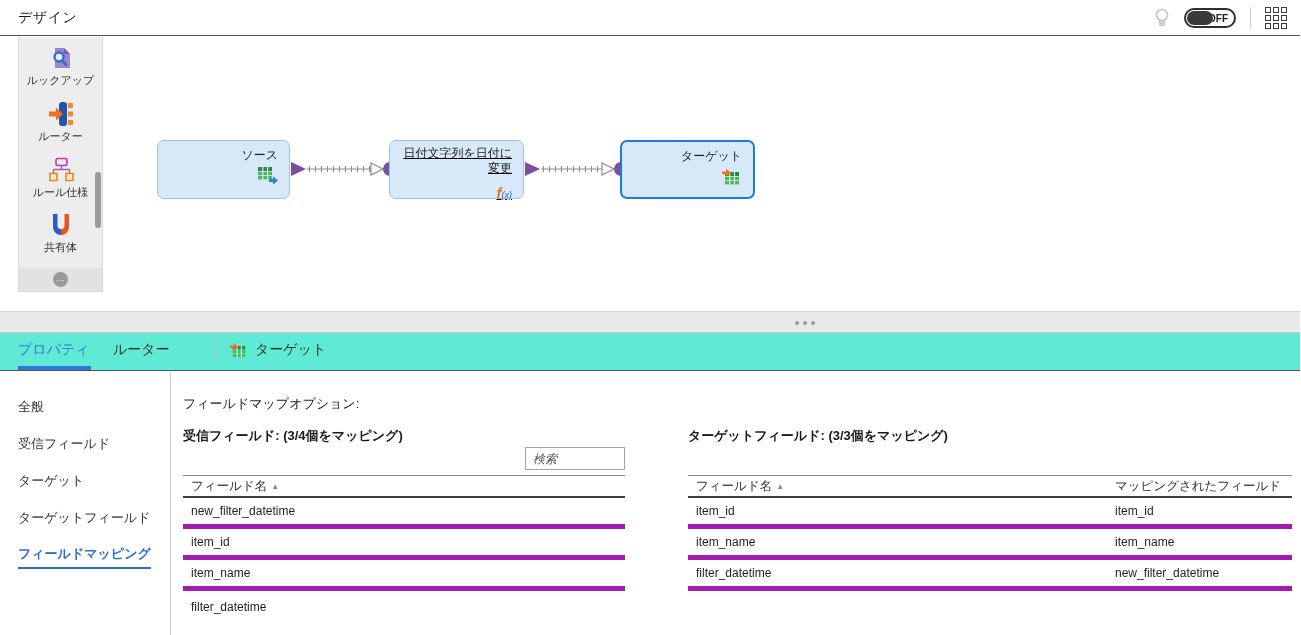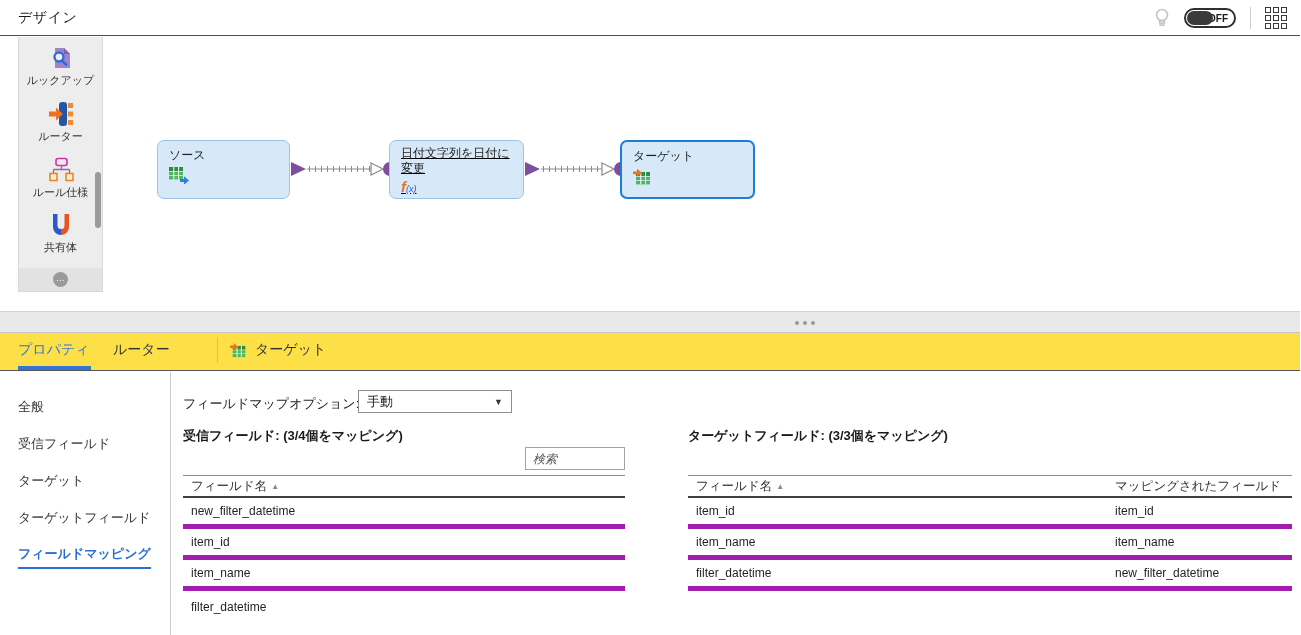--- a/index.html
+++ b/index.html
@@ -23,34 +23,34 @@
   
   .canvas { left:0; top:37px; width:1301px; height:274px; background:#fff; }
 
   .palette { left:18px; top:0px; width:85px; height:255px; background:#ededed; border:1px solid #d9d9d9; border-top:none; display:flex; flex-direction:column; align-items:center; padding-top:8px; }
   .pal-item { display:flex; flex-direction:column; align-items:center; margin-bottom:13px; cursor:pointer; width:74px; }
   .pal-label { font-size:11px; color:#333; text-align:center; line-height:1.25; margin-top:3px; }
   .pal-footer { position:absolute; left:0; bottom:0; width:100%; height:23px; background:#e2e2e2; display:flex; align-items:center; justify-content:center; }
   .more-btn { width:15px; height:15px; border-radius:50%; background:#9a9a9a; color:#fff; font-size:9px; line-height:13px; text-align:center; letter-spacing:.5px; cursor:pointer; }
   .pal-scrollbar { position:absolute; right:1px; top:135px; width:6px; height:56px; background:#9b9b9b; border-radius:3px; }
 
-  .node { position:absolute; background:#d7e8f8; border:1px solid #9cc2e6; border-radius:7px; padding:7px 11px; cursor:pointer; }
+  .node { position:absolute; background:#d7e8f8; border:1px solid #9cc2e6; border-radius:7px; padding:7px 11px; cursor:pointer;text-align:right; }
   .node.selected { border:2.5px solid #1f7cd6; }
   .node-label { font-size:12px; color:#222; line-height:1.25; }
-  .fx { font-style:italic; margin-top:2px; }
+  .fx { font-style:italic; margin-top:8px; }
   .fx .f { color:#e8761e; font-size:15px; font-weight:bold; }
   .fx .x { color:#2a5fd0; font-size:9px; }
 
   
   .splitter { left:0; top:311px; width:1301px; height:22px; background:#e9e9e9; border-top:1px solid #d2d2d2; border-bottom:1px solid #c6c6c6; cursor:row-resize; }
   .splitter-dots { position:absolute; left:795px; top:9px; display:flex; gap:4px; }
   .splitter-dots i { width:4px; height:4px; border-radius:50%; background:#9a9a9a; }
 
   
-  .tabbar { left:0; top:333px; width:1301px; height:38px; background:#fde047; border-bottom:1px solid #555; }
+  .tabbar { left:0; top:333px; width:1301px; height:38px; background:#5eead4; border-bottom:1px solid #555; }
   .tab { position:absolute; top:8px; font-size:14px; color:#333; cursor:pointer; }
   .tab.active { color:#3374d6; }
   .tab-underline { position:absolute; left:18px; top:33px; width:73px; height:4px; background:#3374d6; }
   .tab-sep { position:absolute; left:217px; top:4px; width:1px; height:26px; background:#bbb; }
   .tab-with-icon { position:absolute; left:230px; top:8px; display:flex; align-items:center; gap:7px; cursor:pointer; }
   .tab-with-icon .lbl { font-size:14px; color:#333; }
 
   
   .panel { left:0; top:372px; width:1301px; height:263px; background:#fff; }
   .sidenav { position:absolute; left:0; top:0; width:170px; height:263px; }
@@ -228,24 +228,20 @@
     <div class="sidenav">
       <div class="sidenav-item" style="top:26px;">全般</div>
       <div class="sidenav-item" style="top:63px;font-family:Liberation Mono, monospace;">受信フィールド</div>
       <div class="sidenav-item" style="top:100px;">ターゲット</div>
       <div class="sidenav-item" style="top:137px;">ターゲットフィールド</div>
       <div class="sidenav-item active" style="top:173px;">フィールドマッピング</div>
     </div>
     <div class="vdivider"></div>
 
     <div class="opt-label">フィールドマップオプション:</div>
-    <div class="opt-select">
-      <span class="val">手動</span>
-      <span class="arrow">▼</span>
-    </div>
 
     <div class="sec-title" style="left:183px;top:55px;">受信フィールド: (3/4個をマッピング)</div>
     <input class="search-box" type="text" placeholder="検索" style="">
 
     <div class="ftable" style="left:183px;top:103px;width:442px;">
       <div class="thead">
         <div class="th">
           <span>フィールド名</span>
           <span class="sort-asc">▲</span>
         </div>

